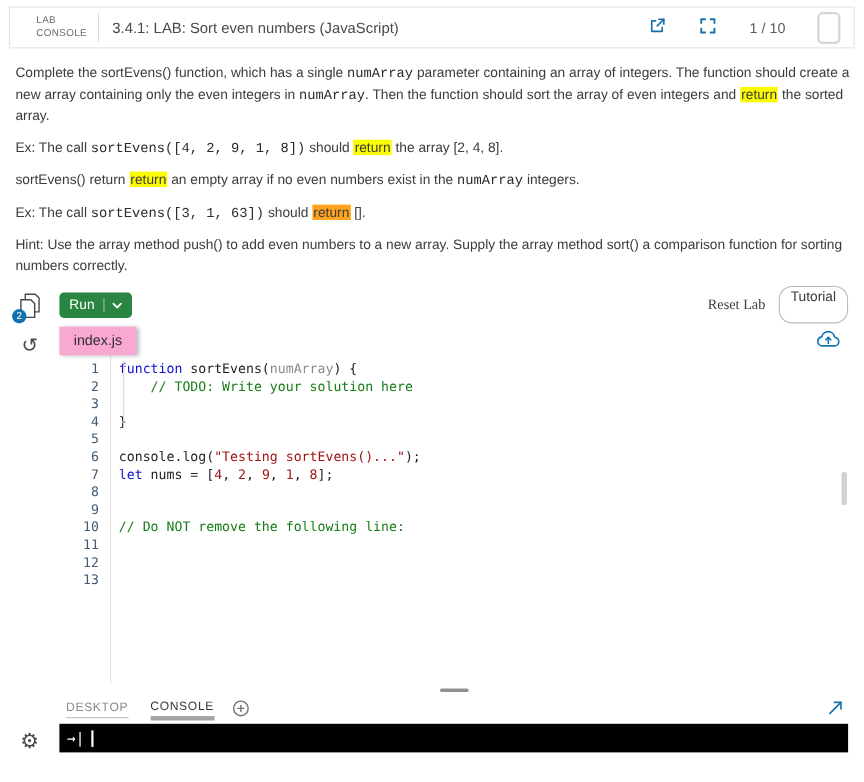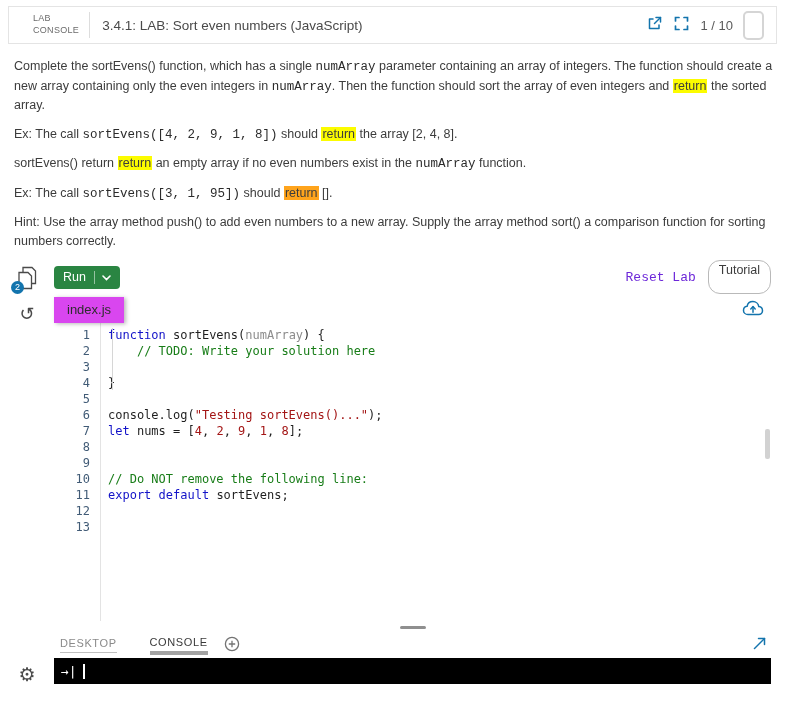--- a/index.html
+++ b/index.html
@@ -4,21 +4,21 @@
 <style>
   html,body{margin:0;padding:0;background:#fff;}
   body{width:785px;height:711px;overflow:hidden;}
   .page{position:relative;width:785px;height:711px;font-family:"Liberation Sans",sans-serif;background:#fff;box-sizing:border-box;}
 
   
   .lab-header{margin:6px 8px 0;border:1px solid #e4e4e4;height:38px;display:flex;align-items:center;padding:0 12px 0 24px;box-sizing:border-box;background:#fff;}
   .lab-activity{font-size:9px;color:#6b6b6b;line-height:1.3;letter-spacing:.3px;}
   .header-divider{width:1px;height:26px;background:#ddd;margin:0 12px 0 10px;}
   .lab-title{font-size:13.5px;color:#4a4a4a;}
-  .header-right{margin-left:auto;display:flex;align-items:center;gap:10px;}
+  .header-right{margin-left:auto;display:flex;align-items:center;gap:29px;}
   .icon-btn{background:none;border:none;padding:0;cursor:pointer;display:flex;align-items:center;}
   .progress-count{font-size:13px;color:#5a5a5a;}
   .bookmark-shape{width:17px;height:25px;border:2px solid #d5d5d5;border-radius:5px;background:#fff;}
 
   
   .instructions{padding:13px 8px 2px 14px;font-size:12.5px;color:#3c3c3c;line-height:1.48;}
   .instructions p{margin:0 0 10px;}
   .seg-code{font-family:"Liberation Mono",monospace;font-size:12.5px;color:#2b2b2b;}
   .seg-hly{background:#fcfc00;padding:0 1px;}
   .seg-hlo{background:#ffa41c;padding:0 1px;}
@@ -33,26 +33,26 @@
   .gear-btn{margin-top:auto;margin-bottom:4px;}
   .gear-glyph{font-size:19px;line-height:19px;}
 
   .main-panel{flex:1;margin-right:14px;display:flex;flex-direction:column;min-width:0;}
 
   
   .toolbar{display:flex;align-items:center;height:26px;}
   .run-button{background:#2a8542;color:#fff;border:none;border-radius:4px;font-size:12.5px;padding:4px 9px 5px;display:flex;align-items:flex-end;cursor:pointer;font-family:"Liberation Sans",sans-serif;}
   .run-divider{width:1px;height:13px;background:rgba(255,255,255,.5);margin:0 7px 0 8px;}
   .toolbar-right{margin-left:auto;display:flex;align-items:center;gap:12px;}
-  .reset-link{color:#6d28d9;font-size:13px;background:none;border:none;cursor:pointer;padding:0;font-family:Liberation Mono, monospace;}
+  .reset-link{color:#404040;font-size:13px;background:none;border:none;cursor:pointer;padding:0;font-family:Liberation Serif, serif;}
   .tutorial-button{border:1px solid #b9b9b9;border-radius:12px;padding:2px 10px 16px;font-size:12.5px;color:#3c3c3c;background:#fff;cursor:pointer;font-family:"Liberation Sans",sans-serif;}
 
   
   .tab-row{display:flex;align-items:flex-end;margin-top:6px;height:27px;position:relative;}
-  .file-tab{background:#d946ef;box-shadow:2px 1px 4px rgba(0,0,0,.28);padding:5px 13px 6px;font-size:13px;color:#2d2d2d;position:relative;z-index:2;cursor:pointer;}
+  .file-tab{background:#f9a8d4;box-shadow:2px 1px 4px rgba(0,0,0,.28);padding:5px 13px 6px;font-size:13px;color:#2d2d2d;position:relative;z-index:2;cursor:pointer;}
   .cloud-save{margin-left:auto;margin-right:6px;background:none;border:none;padding:0 0 3px;cursor:pointer;}
 
   
   .editor{position:relative;height:298px;display:flex;font-family:"DejaVu Sans Mono",monospace;font-size:12px;line-height:16px;background:#fff;}
   .gutter{width:36px;text-align:right;padding:4px 10px 0 0;color:#415b76;border-right:1px solid #e3e3e3;flex:none;}
   .gutter-line{height:16px;}
   .code-area{position:relative;flex:1;padding:4px 0 0 7px;overflow:hidden;}
   .code-line{height:16px;white-space:pre;color:#1f1f1f;}
   .tok-kw{color:#1212c8;}
   .tok-cm{color:#187d18;}
@@ -62,21 +62,21 @@
   .tok-pl{color:#1f1f1f;}
   .indent-guide{position:absolute;left:11px;top:5px;width:1px;height:62px;background:#d6d6d6;}
   .v-scroll-thumb{position:absolute;right:1px;top:106px;width:5px;height:30px;background:#d2d2d2;border-radius:2px;}
 
   
   .drag-handle-row{height:12px;display:flex;justify-content:center;align-items:center;}
   .drag-handle{width:26px;height:3px;background:#8f8f8f;border-radius:1.5px;cursor:row-resize;}
 
   
   .bottom-tabs-row{display:flex;align-items:center;height:24px;padding-left:6px;}
-  .bottom-tabs{display:flex;align-items:center;gap:33px;}
+  .bottom-tabs{display:flex;align-items:center;gap:20px;}
   .btab{font-size:11px;letter-spacing:.6px;color:#8a8a8a;padding-bottom:3px;border-bottom:1px solid #bfbfbf;cursor:pointer;}
   .btab.active{color:#3a3a3a;border-bottom:4px solid #a3a3a3;}
   .plus-btn{background:none;border:none;padding:0;margin-left:16px;cursor:pointer;display:flex;align-items:center;}
   .expand-btn{margin-left:auto;margin-right:4px;background:none;border:none;padding:0;cursor:pointer;display:flex;align-items:center;}
 
   
   .console-bar{background:#000;height:26px;margin-top:1px;display:flex;align-items:center;padding-left:7px;color:#fff;font-family:"DejaVu Sans Mono",monospace;font-size:13px;}
   .console-cursor{width:2px;height:15px;background:#fff;margin-left:6px;}
 </style>
 </head>
@@ -114,22 +114,22 @@
       <span class="progress-count">1 / 10</span>
       <button class="icon-btn">
         <span class="bookmark-shape"></span>
       </button>
     </div>
   </div>
 
   <div class="instructions">
       <p><span class="seg-p">Complete the sortEvens() function, which has a single </span><span class="seg-code">numArray</span><span class="seg-p"> parameter containing an array of integers. The function should create a new array containing only the even integers in </span><span class="seg-code">numArray</span><span class="seg-p">. Then the function should sort the array of even integers and </span><span class="seg-hly">return</span><span class="seg-p"> the sorted array.</span></p>
       <p><span class="seg-p">Ex: The call </span><span class="seg-code">sortEvens([4, 2, 9, 1, 8])</span><span class="seg-p"> should </span><span class="seg-hly">return</span><span class="seg-p"> the array [2, 4, 8].</span></p>
-      <p><span class="seg-p">sortEvens() return </span><span class="seg-hly">return</span><span class="seg-p"> an empty array if no even numbers exist in the </span><span class="seg-code">numArray</span><span class="seg-p"> function.</span></p>
-      <p><span class="seg-p">Ex: The call </span><span class="seg-code">sortEvens([3, 1, 95])</span><span class="seg-p"> should </span><span class="seg-hlo">return</span><span class="seg-p"> [].</span></p>
+      <p><span class="seg-p">sortEvens() return </span><span class="seg-hly">return</span><span class="seg-p"> an empty array if no even numbers exist in the </span><span class="seg-code">numArray</span><span class="seg-p"> integers.</span></p>
+      <p><span class="seg-p">Ex: The call </span><span class="seg-code">sortEvens([3, 1, 63])</span><span class="seg-p"> should </span><span class="seg-hlo">return</span><span class="seg-p"> [].</span></p>
       <p><span class="seg-p">Hint: Use the array method push() to add even numbers to a new array. Supply the array method sort() a comparison function for sorting numbers correctly.</span></p>
     </div>
 
   <div class="workspace">
 
     <div class="left-rail">
       <button class="files-btn">
         <span>
           <svg width="24" height="25" viewBox="0 0 24 25" fill="none" stroke="#4a4a4a" stroke-width="1.3">
             <path d="M8 1.5 H17 L20.5 5 V17.5 H8 Z" fill="#fff"></path>
@@ -198,21 +198,20 @@
         <div class="code-line"><span class="tok-kw">function</span><span class="tok-pl"> sortEvens(</span><span class="tok-param">numArray</span><span class="tok-pl">) {</span></div>
             <div class="code-line"><span class="tok-pl">    </span><span class="tok-cm">// TODO: Write your solution here</span></div>
             <div class="code-line"></div>
             <div class="code-line"><span class="tok-pl">}</span></div>
             <div class="code-line"></div>
             <div class="code-line"><span class="tok-pl">console.log(</span><span class="tok-str">"Testing sortEvens()..."</span><span class="tok-pl">);</span></div>
             <div class="code-line"><span class="tok-kw">let</span><span class="tok-pl"> nums = [</span><span class="tok-num">4</span><span class="tok-pl">, </span><span class="tok-num">2</span><span class="tok-pl">, </span><span class="tok-num">9</span><span class="tok-pl">, </span><span class="tok-num">1</span><span class="tok-pl">, </span><span class="tok-num">8</span><span class="tok-pl">];</span></div>
             <div class="code-line"></div>
             <div class="code-line"></div>
             <div class="code-line"><span class="tok-cm">// Do NOT remove the following line:</span></div>
-            <div class="code-line"><span class="tok-kw">export</span><span class="tok-pl"> </span><span class="tok-kw">default</span><span class="tok-pl"> sortEvens;</span></div>
           </div>
         <div class="v-scroll-thumb"></div>
       </div>
 
       <div class="drag-handle-row">
         <div class="drag-handle"></div>
       </div>
 
       <div class="bottom-tabs-row">
         <div class="bottom-tabs">

